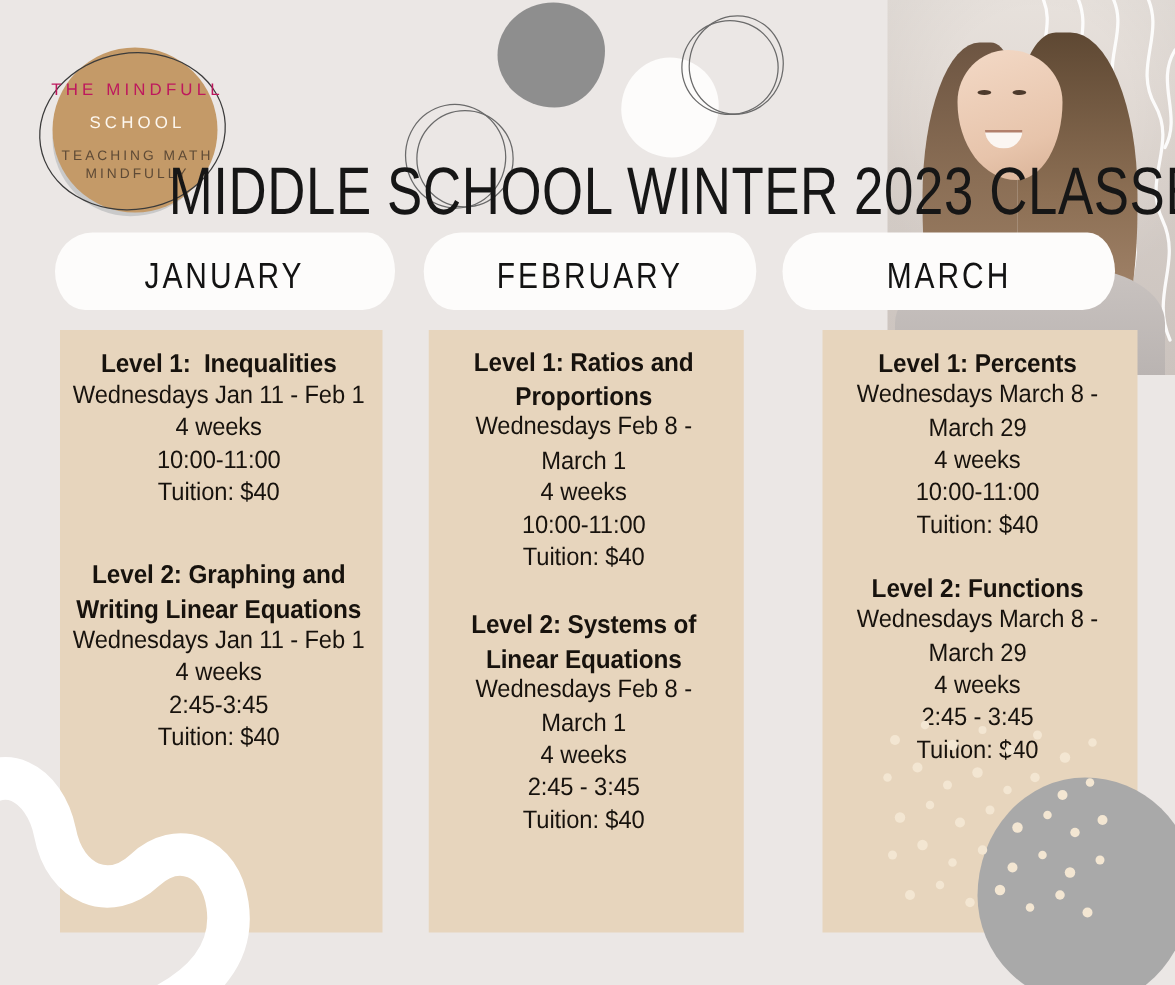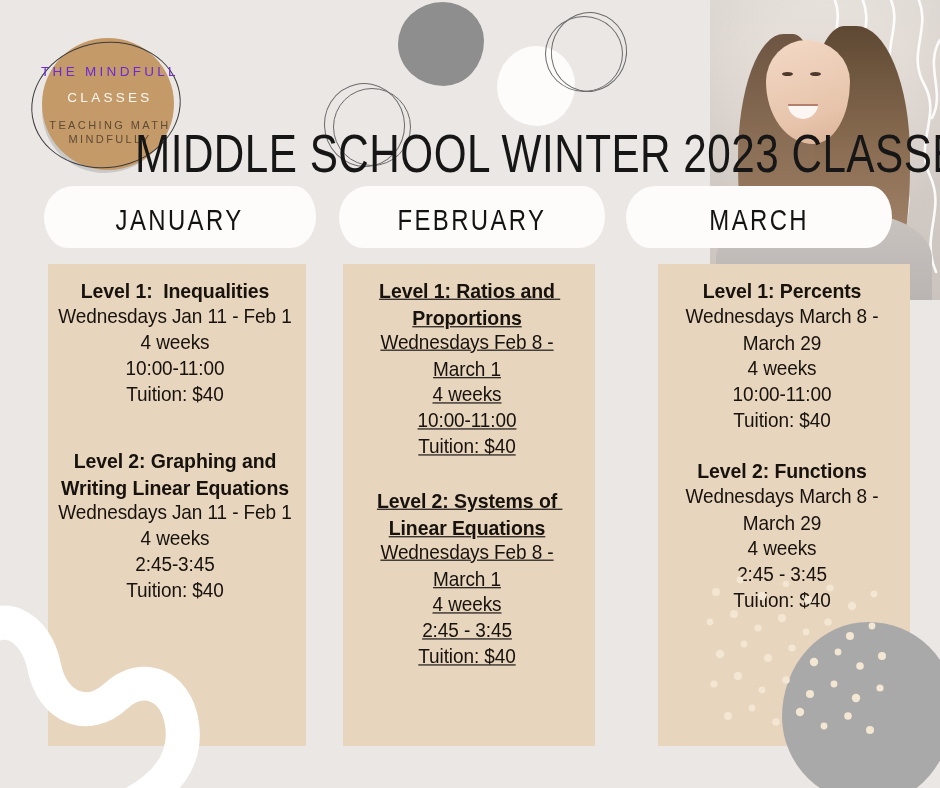--- a/index.html
+++ b/index.html
@@ -144,21 +144,21 @@
     position: absolute;
     left: 1px; top: 14px;
     width: 148px; height: 124px;
     border: 1.6px solid #3b3b3b;
     border-radius: 50%;
     transform: rotate(-9deg);
   }
   .logo-text { position: absolute; left: 0; top: 0; width: 160px; text-align: center; }
   .logo-l1 {
     margin-top: 36px;
-    color: #6d28d9;
+    color: #be185d;
     font-size: 13.5px;
     letter-spacing: 3.3px;
     font-family: "Liberation Sans", sans-serif;
   }
   .logo-l2 {
     margin-top: 11px;
     color: #fdf7ef;
     font-size: 13.5px;
     letter-spacing: 3.3px;
   }
@@ -226,21 +226,21 @@
   .panel {
     position: absolute;
     top: 264px;
     height: 482px;
     background: #e7d5bd;
     padding: 14px 14px 0 10px;
     box-sizing: border-box;
     text-align: center;
   }
   .col.jan .panel { left: 0; width: 258px; }
-  .col.feb .panel { left: 0; width: 252px; text-decoration: underline; }
+  .col.feb .panel { left: 0; width: 252px; }
   .col.mar .panel { left: 0; width: 252px; margin-left: 28px; }
 
   .course { margin-bottom: 6px; }
   .course-title {
     color: #17120d;
     font-weight: bold;
     font-size: 19.5px;
     line-height: 26px;
     letter-spacing: -0.1px;
     font-family: "Liberation Sans Narrow", "Liberation Sans", sans-serif;
@@ -289,21 +289,21 @@
     <div class="photo-eye r"></div>
     <div class="photo-smile"></div>
     <div class="photo-sweater"></div>
   </div>
 
   <div class="logo">
     <div class="logo-circle"></div>
     <div class="logo-ring-outline"></div>
     <div class="logo-text">
       <div class="logo-l1">THE MINDFULL</div>
-      <div class="logo-l2">CLASSES</div>
+      <div class="logo-l2">SCHOOL</div>
       <div class="logo-l3" style="white-space:pre-line">TEACHING MATH
 MINDFULLY</div>
     </div>
   </div>
 
   <div class="title">MIDDLE SCHOOL WINTER 2023 CLASSES</div>
 
   <div class="columns">
 
     <div class="col jan">

